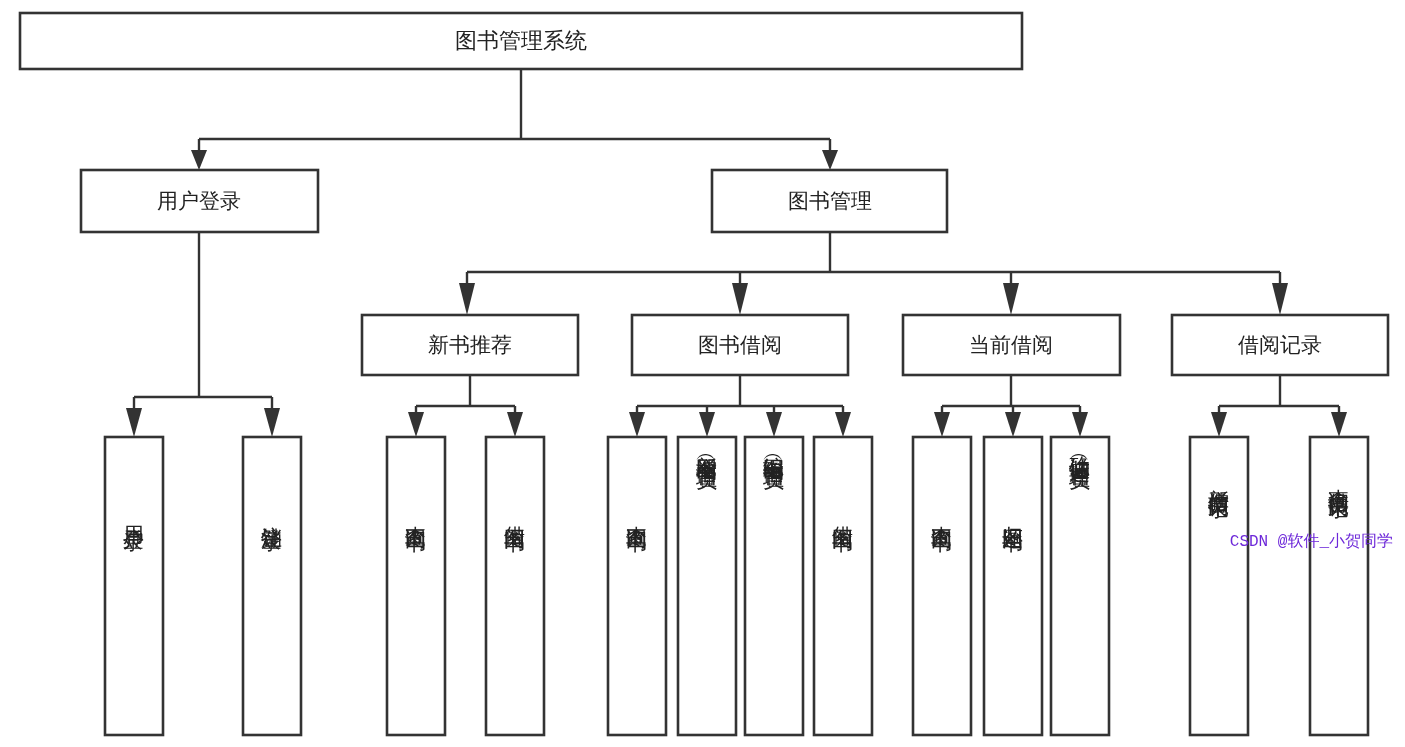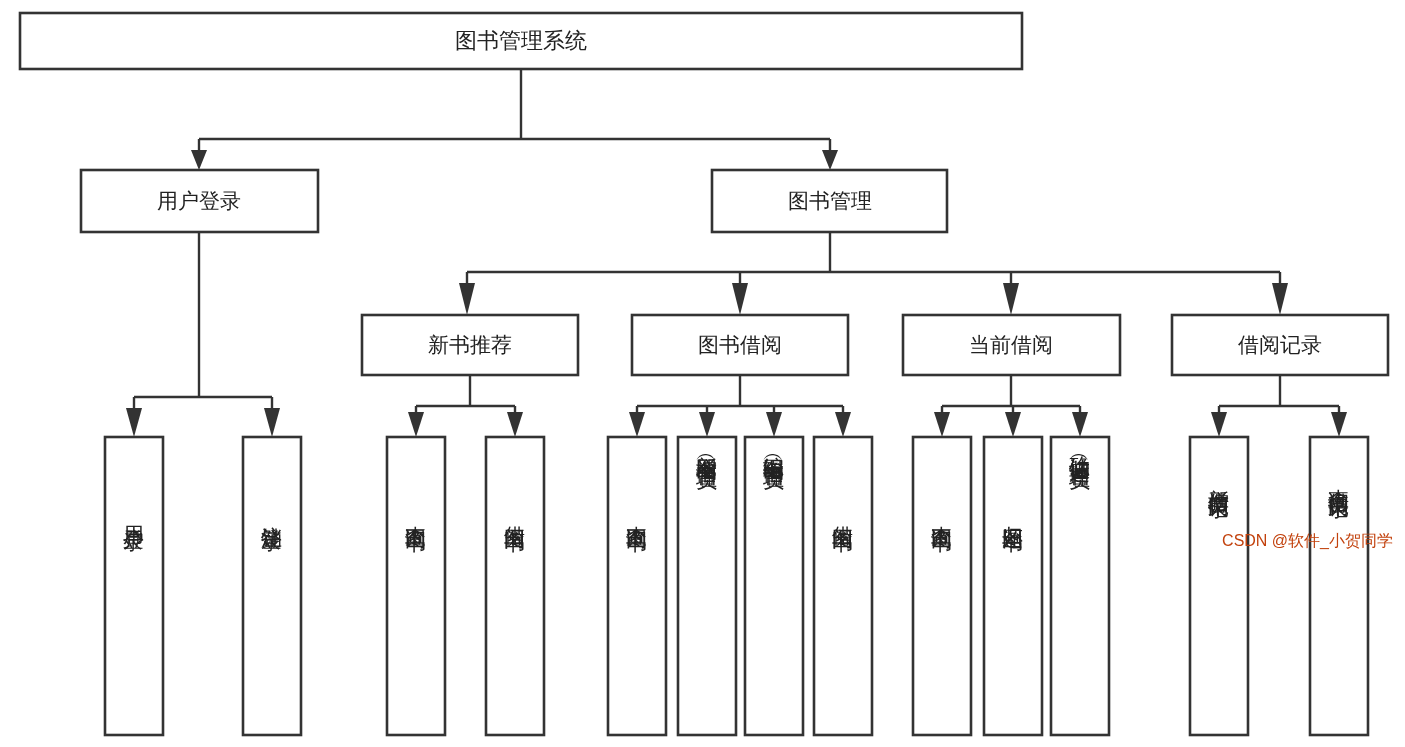--- a/index.html
+++ b/index.html
@@ -58,23 +58,23 @@
     writing-mode: vertical-rl;
     letter-spacing: 2px;
   }
   .title-label {
     font-size: 22px;
   }
   .watermark {
     position: absolute;
     right: 12px;
     bottom: 6px;
-    color: #c2410c;
+    color: #6d28d9;
     font-size: 16px;
-    font-family: Liberation Sans, sans-serif;
+    font-family: Liberation Mono, monospace;
     white-space: nowrap;
     user-select: none;
   }
 </style>
 </head>
 <body>
 
 <div id="diagram-root">
 
   <svg id="flow-svg" viewBox="0 0 1405 747">

